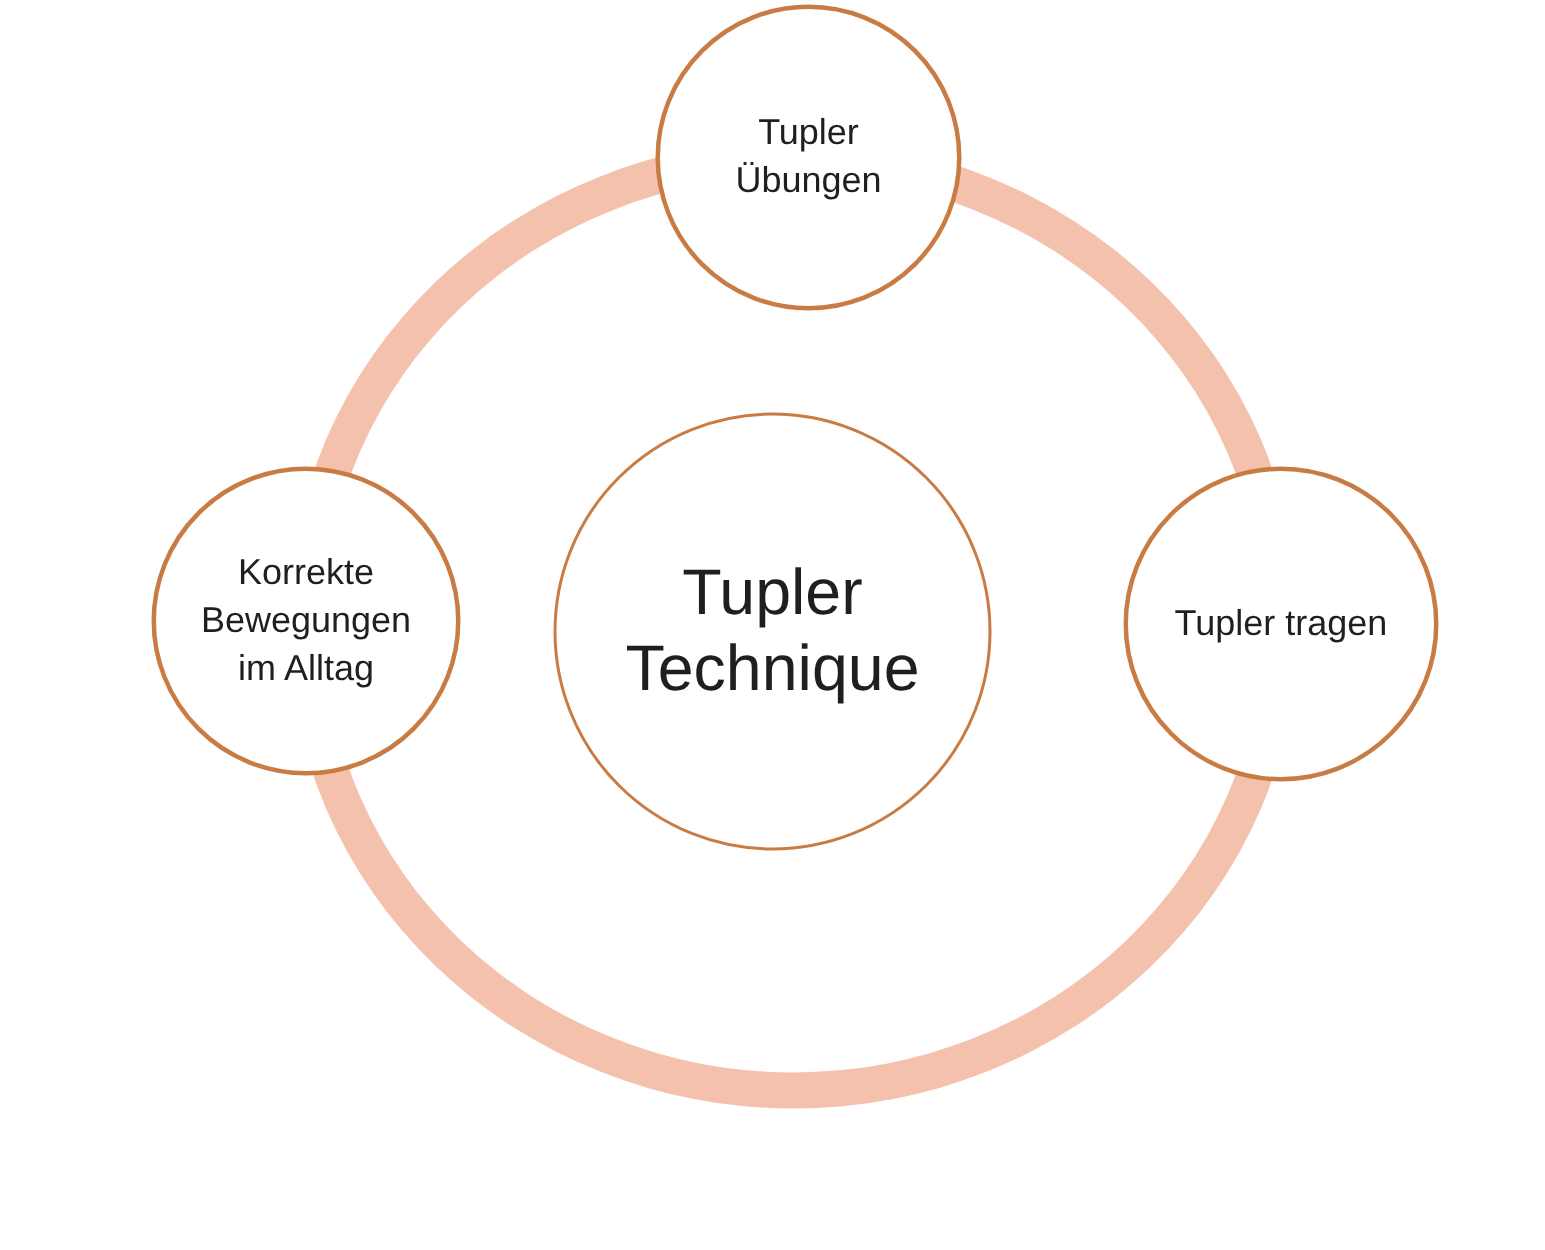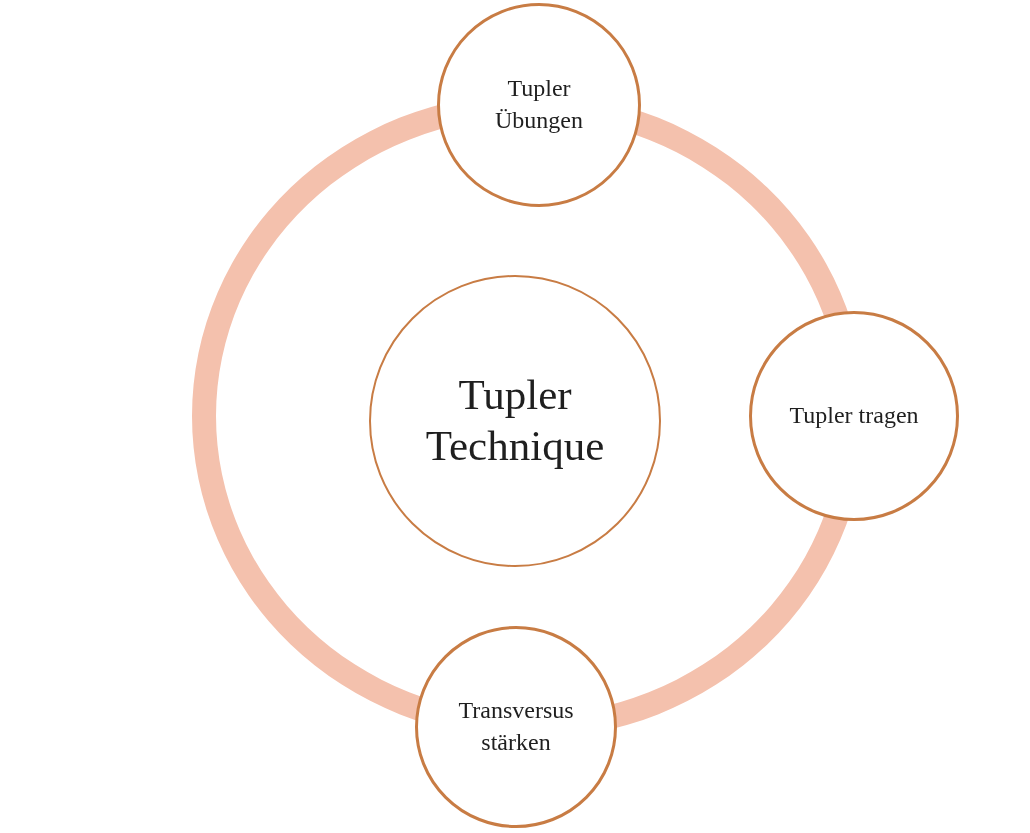--- a/index.html
+++ b/index.html
@@ -13,21 +13,20 @@
   html, body {
     background: var(--bg-color);
     font-family: "Liberation Sans", sans-serif;
   }
   .canvas {
     position: relative;
     width: 1030px;
     height: 833px;
     background: var(--bg-color);
     overflow: hidden;
-    font-family: Liberation Serif, serif;
   }
   .cycle-ring {
     position: absolute;
     left: 192px;
     top: 93px;
     width: 674px;
     height: 646px;
     border: 24px solid var(--ring-color);
     border-radius: 50%;
     background: transparent;
@@ -73,24 +72,25 @@
 
   <div class="node-circle circle-top">
     <div class="label">Tupler
 Übungen</div>
   </div>
 
   <div class="node-circle circle-right">
     <div class="label">Tupler tragen</div>
   </div>
 
-  <div class="node-circle circle-bottom">
-    <div class="label">Transversus
-stärken</div>
+
+  <div class="node-circle circle-left">
+    <div class="label">Korrekte
+Bewegungen
+im Alltag</div>
   </div>
-
 
   <div class="node-circle circle-center">
     <div class="label">Tupler
 Technique</div>
   </div>
 
 </div>
 
 </body></html>

